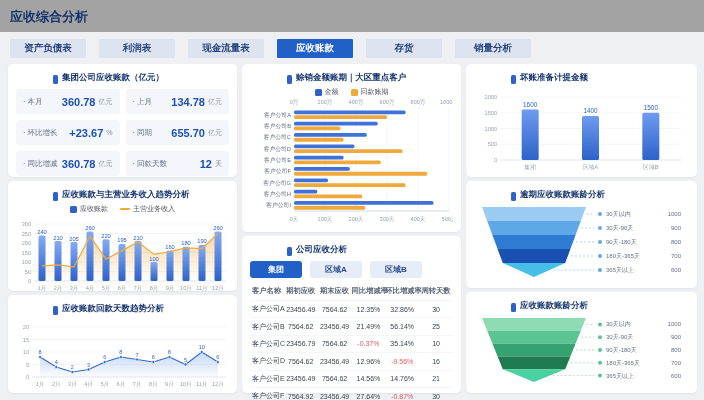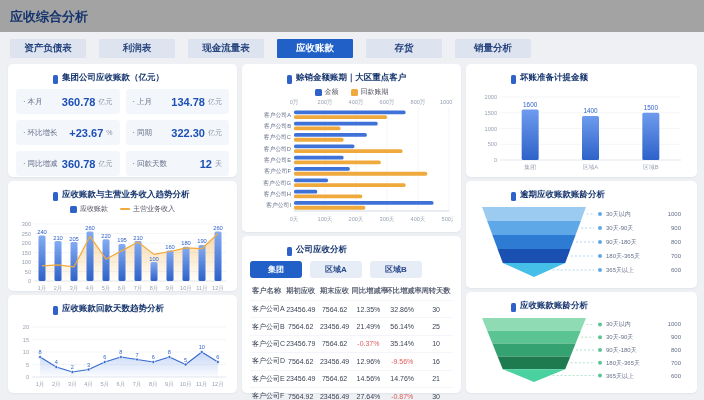--- a/index.html
+++ b/index.html
@@ -83,21 +83,21 @@
           <span class="kpi-value">134.78</span>
           <span class="kpi-unit">亿元</span>
         </div>
         <div class="kpi-box">
           <span class="kpi-label">环比增长</span>
           <span class="kpi-value">+23.67</span>
           <span class="kpi-unit">%</span>
         </div>
         <div class="kpi-box">
           <span class="kpi-label">同期</span>
-          <span class="kpi-value">322.30</span>
+          <span class="kpi-value">655.70</span>
           <span class="kpi-unit">亿元</span>
         </div>
         <div class="kpi-box">
           <span class="kpi-label">同比增减</span>
           <span class="kpi-value">360.78</span>
           <span class="kpi-unit">亿元</span>
         </div>
         <div class="kpi-box">
           <span class="kpi-label">回款天数</span>
           <span class="kpi-value">12</span>

